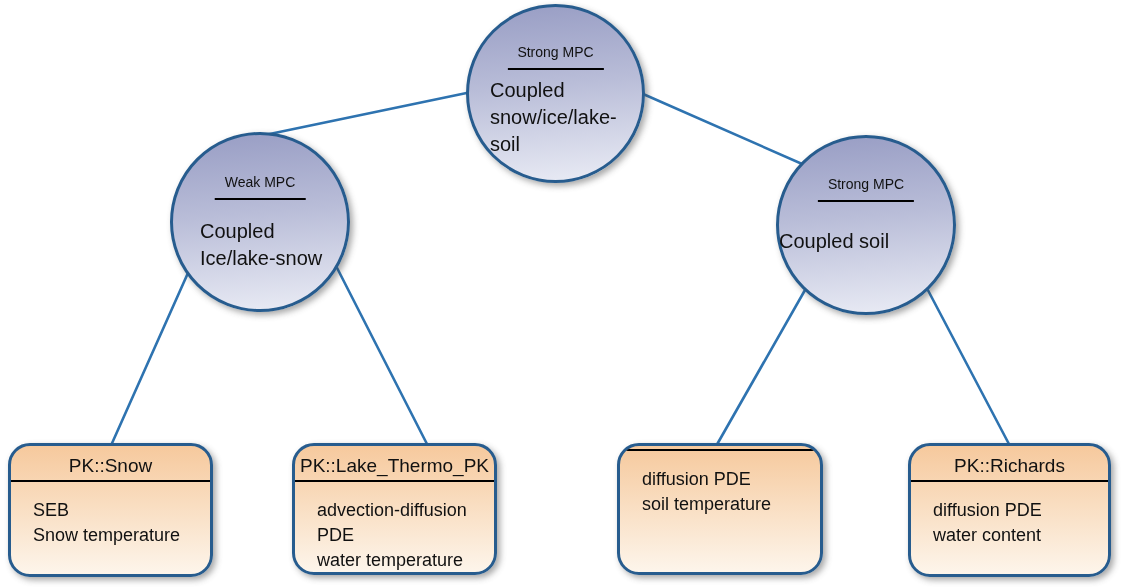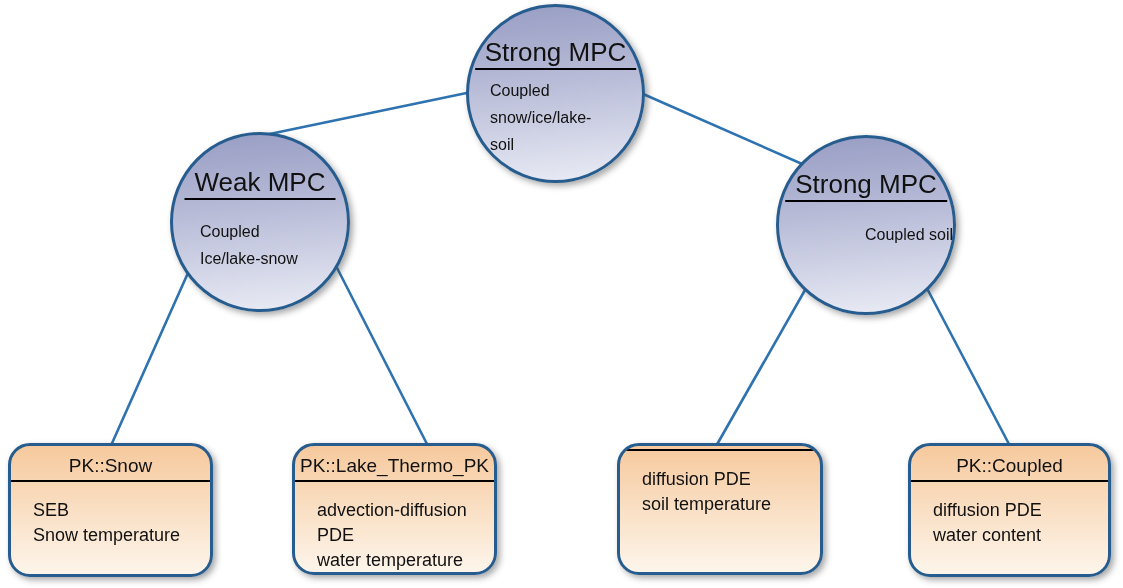--- a/index.html
+++ b/index.html
@@ -36,44 +36,44 @@
     border: 3px solid #275c8e;
     background: linear-gradient(175deg, #989dc4 0%, #b9bdd8 45%, #eaecf5 100%);
     box-shadow: 3px 3px 6px rgba(60,60,60,0.45);
     z-index: 1;
   }
   .circle-title {
     position: absolute;
     left: 50%;
     transform: translateX(-50%);
     white-space: nowrap;
-    font-size: 26px;
+    font-size: 14px;
     line-height: 24px;
     padding: 0 10px 4px 10px;
     border-bottom: 2px solid #000000;
     color: #111111;
   }
   .circle-body {
     position: absolute;
-    font-size: 16px;
+    font-size: 20px;
     line-height: 27px;
     white-space: pre-line;
     color: #111111;
   }
   .c-root   { left: 466px; top: 4px;   width: 179px; height: 179px; }
   .c-root .circle-title { top: 33px; }
   .c-root .circle-body  { top: 70px; left: 21px; }
 
   .c-weak   { left: 170px; top: 132px; width: 180px; height: 180px; }
   .c-weak .circle-title { top: 35px; text-align: center; }
   .c-weak .circle-body  { top: 83px; left: 27px; }
 
   .c-soil   { left: 776px; top: 135px; width: 180px; height: 180px; }
   .c-soil .circle-title { top: 34px; }
-  .c-soil .circle-body  { top: 83px; left: 0; width: 100%; text-align: right; }
+  .c-soil .circle-body  { top: 90px; left: 0; width: 100%; text-align: left; }
 
   
   .pk-box {
     position: absolute;
     box-sizing: border-box;
     border: 3px solid #275c8e;
     border-radius: 22px;
     background: linear-gradient(180deg, #f6c99d 0%, #f9ddc0 45%, #fdf5eb 100%);
     box-shadow: 3px 3px 6px rgba(60,60,60,0.45);
     z-index: 1;
@@ -151,19 +151,19 @@
 Snow temperature</div>
   </div>
 
   <div class="pk-box b-soilth">
     <div class="pk-sep"></div>
     <div class="pk-body">diffusion PDE
 soil temperature</div>
   </div>
 
   <div class="pk-box b-richards">
-    <div class="pk-title">PK::Coupled</div>
+    <div class="pk-title">PK::Richards</div>
     <div class="pk-sep"></div>
     <div class="pk-body">diffusion PDE
 water content</div>
   </div>
 
 </div>
 
 </body></html>

